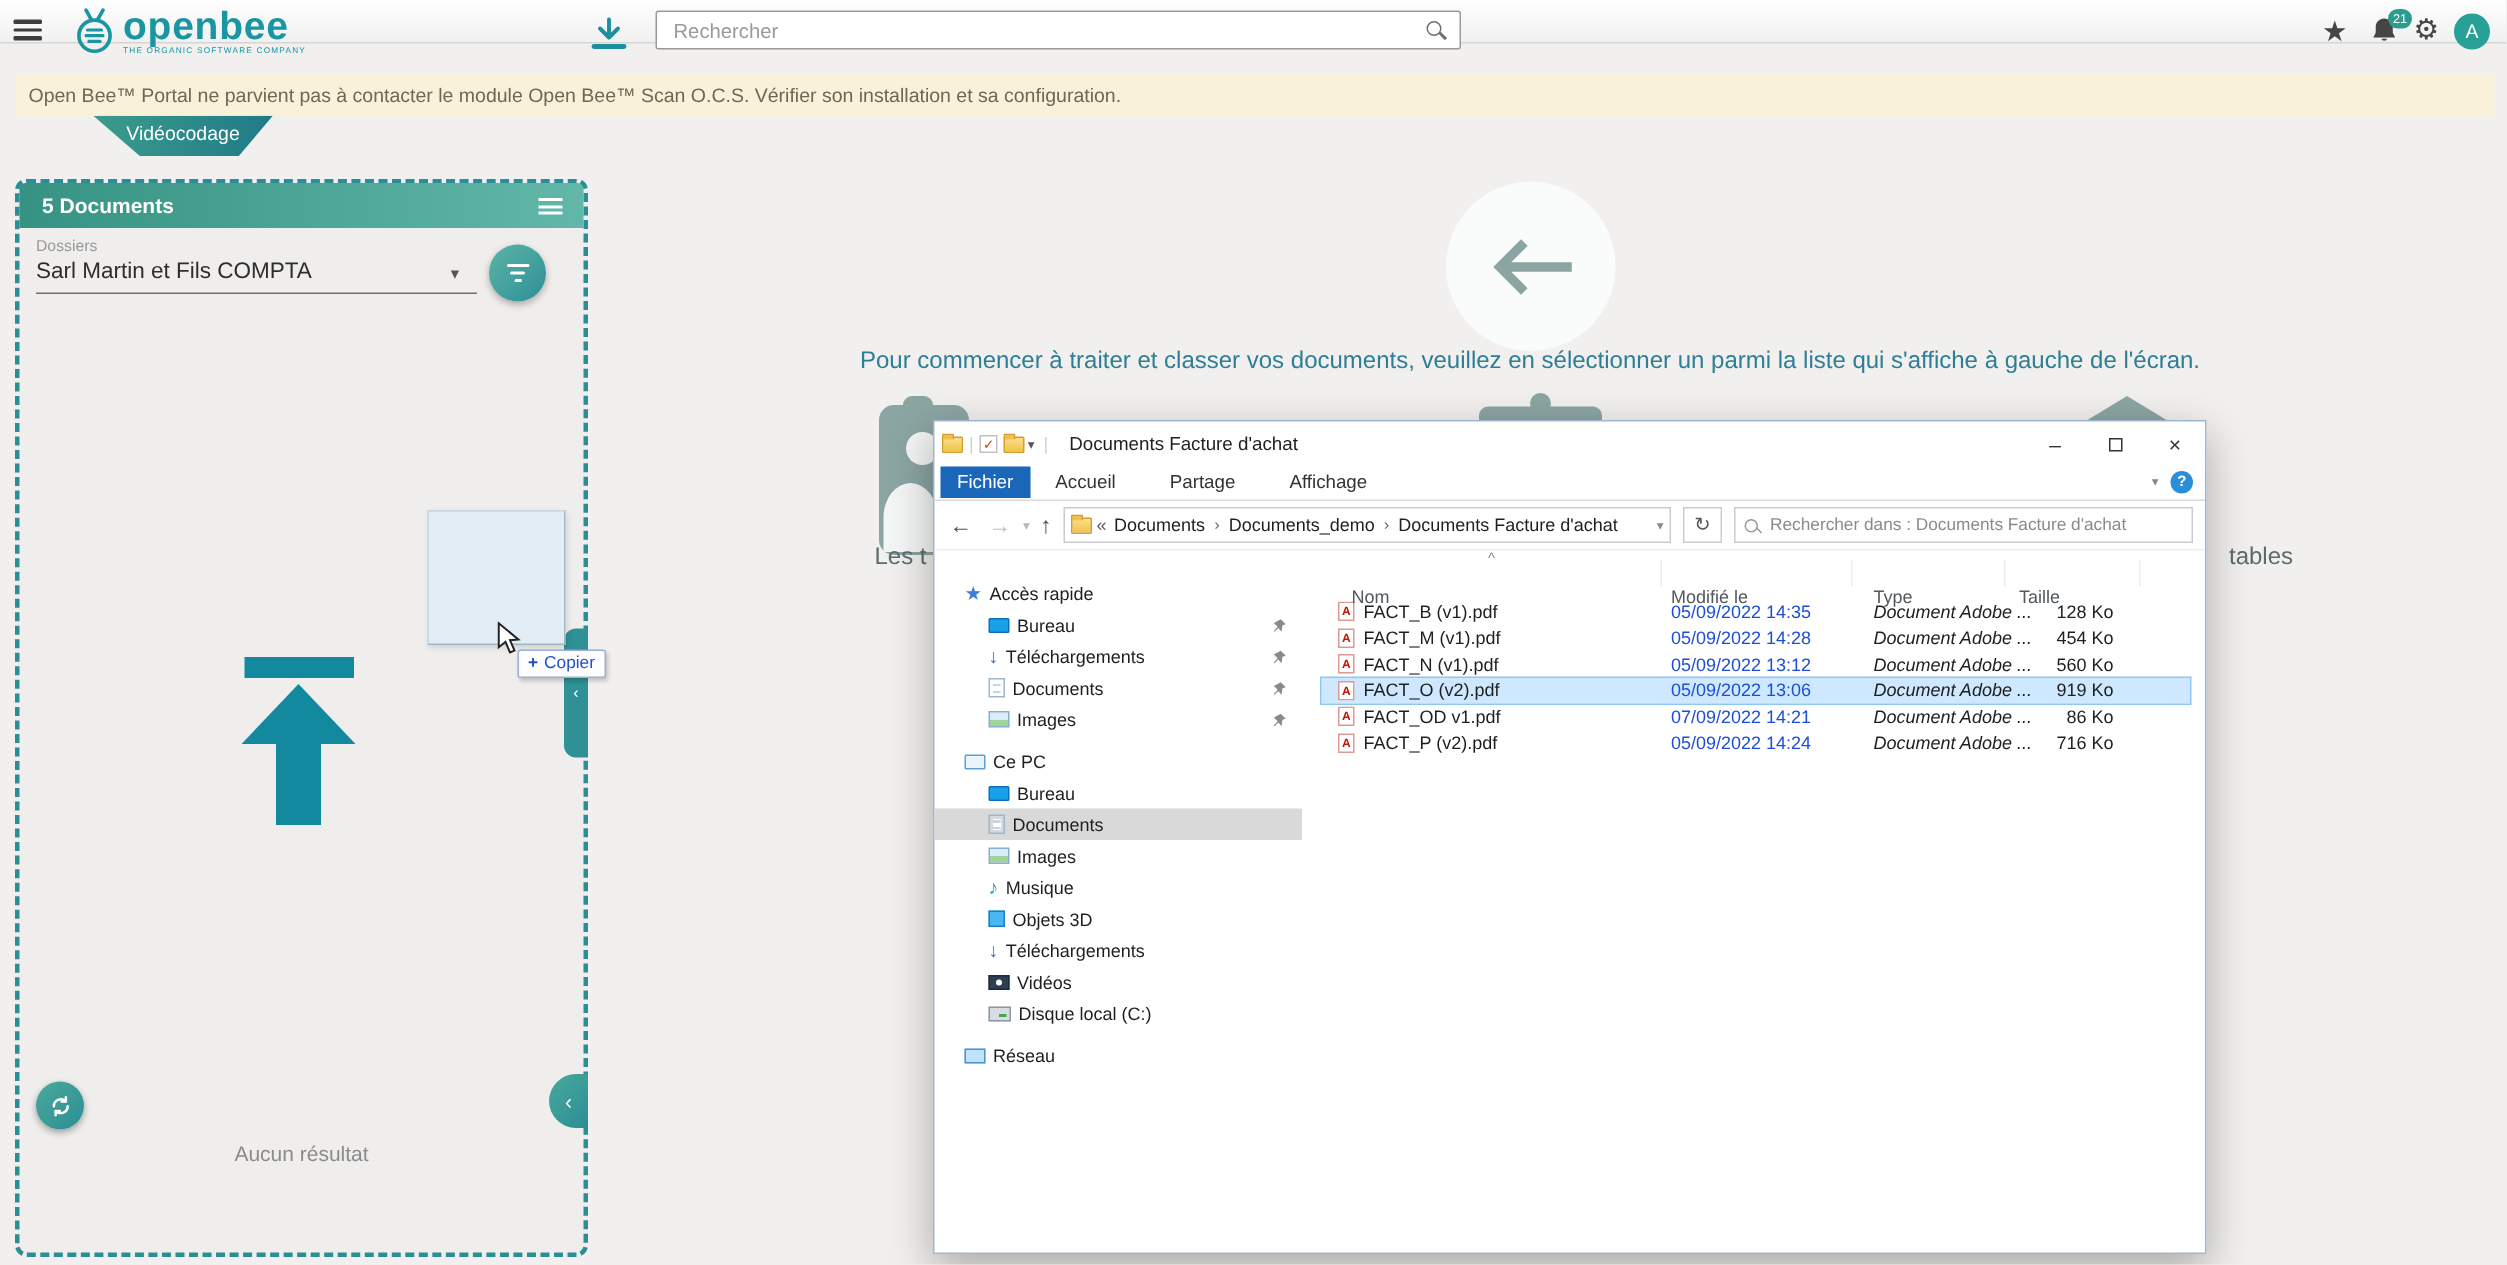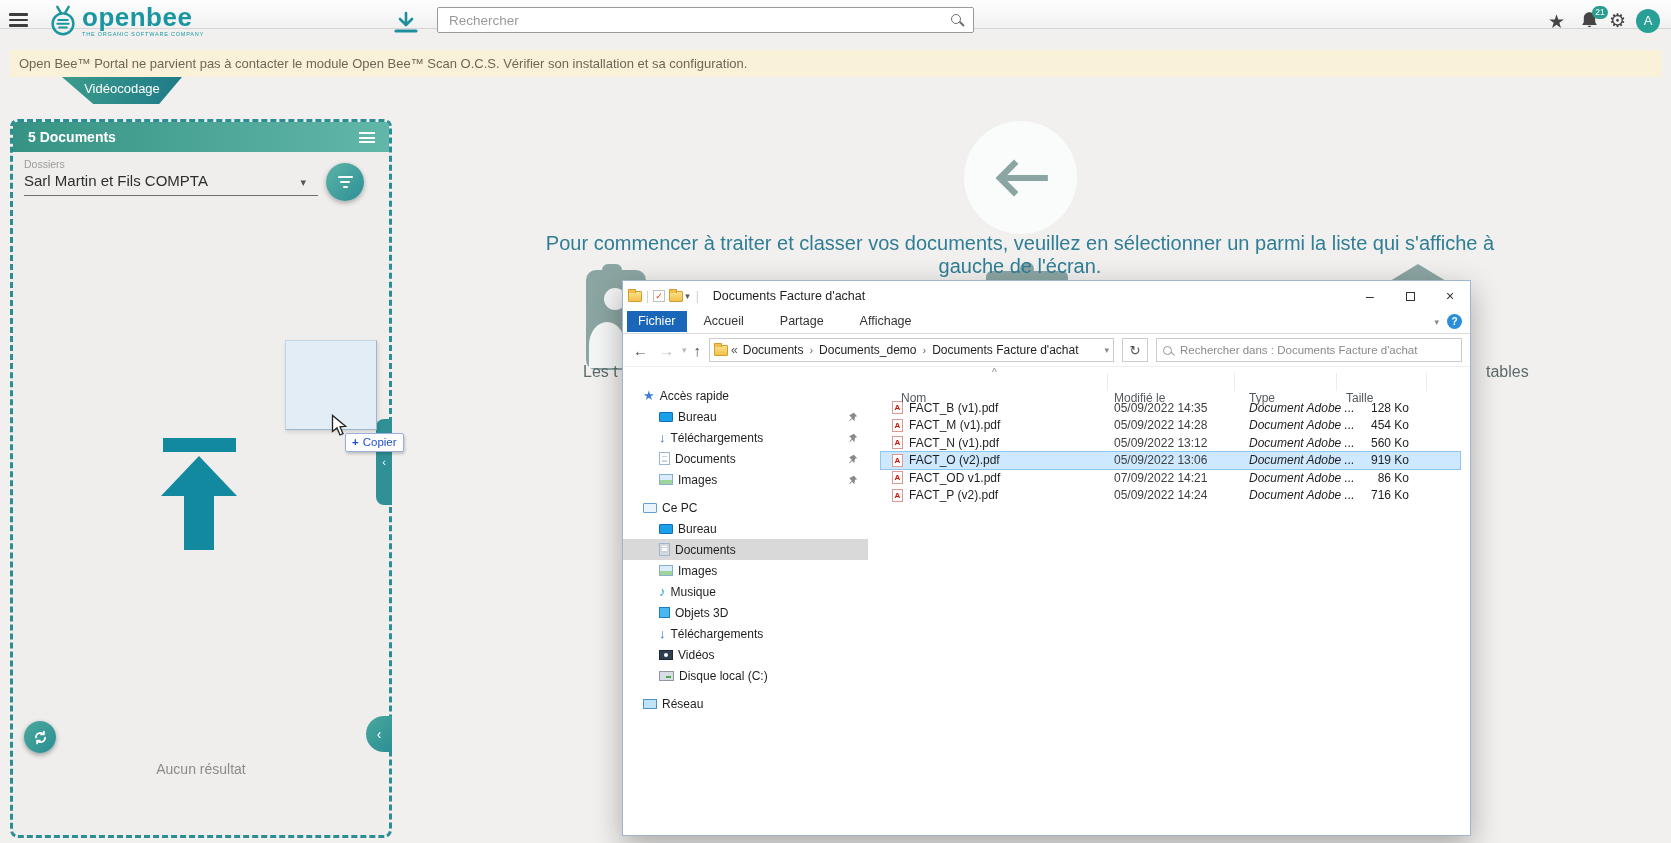--- a/index.html
+++ b/index.html
@@ -37,21 +37,21 @@
   
   .bg-clip1 { left:586px; top:270px; width:60px; height:100px; background:#8ba5a3; border-radius:10px; z-index:2; }
   .bg-clip1 .head { position:absolute; left:18px; top:18px; width:22px; height:22px; border-radius:50%; background:#f4f6f6; }
   .bg-clip1 .body { position:absolute; left:3px; top:52px; width:36px; height:46px; background:#f4f6f6; border-radius:50% 50% 0 0; }
   .bg-clip1 .knob { position:absolute; left:16px; top:-6px; width:20px; height:12px; background:#8ba5a3; border-radius:6px; }
   .bg-clip2-knob { left:1020px; top:262px; width:14px; height:14px; border-radius:50%; background:#8ba5a3; z-index:2; }
   .bg-clip2-bar { left:986px; top:271px; width:82px; height:11px; background:#8ba5a3; border-radius:6px 6px 0 0; z-index:2; }
   .bg-tri { left:1390px; top:264px; width:0; height:0; border-left:28px solid transparent; border-right:28px solid transparent; border-bottom:17px solid #8ba5a3; z-index:2; }
   .bg-frag { top:363px; font-size:16px; color:#5c6b6b; z-index:2; }
   .halo { left:964px; top:121px; width:113px; height:113px; border-radius:50%; background:#fafbfb; z-index:2; display:flex; align-items:center; justify-content:center; }
-  .instruction { left:530px; top:232px; width:980px; text-align:center; color:#2e7e95; font-size:20px; z-index:2; }
+  .instruction { left:530px; top:232px; width:980px; text-align:center; color:#2e7e95; font-size:16px; z-index:2; }
 
   
   .panel { left:10px; top:119px; width:382px; height:719px; border:3px dashed #2b8e95; border-radius:8px; background:#efeeed; z-index:5; }
   .panel-header { height:30px; background:linear-gradient(90deg,#369384,#62b7a9); border-radius:4px 4px 0 0; color:#fff; font-size:14px; font-weight:bold; line-height:30px; padding-left:15px; position:relative; }
   .ph-list { position:absolute; right:14px; top:10px; width:16px; cursor:pointer; }
   .ph-list i { display:block; height:2px; background:#fff; margin-bottom:2.5px; }
   .dossiers-label { left:24px; top:158px; font-size:10.5px; color:#9a9a9a; z-index:6; }
   .dossiers-select { left:24px; top:172px; width:294px; height:24px; border-bottom:1px solid #6f6f6f; font-size:15px; color:#2e2e2e; cursor:pointer; z-index:6; }
   .dossiers-caret { position:absolute; right:12px; top:4px; font-size:11px; color:#555; }
   .filter-btn { left:326px; top:163px; width:38px; height:38px; border-radius:50%; background:linear-gradient(135deg,#5cb4a6,#2d8f96); box-shadow:0 2px 5px rgba(0,0,0,.3); cursor:pointer; z-index:6; display:flex; flex-direction:column; align-items:center; justify-content:center; }
@@ -130,21 +130,21 @@
   .i-net { width:14px; height:10px; background:#bfe3f8; border:1px solid #4a94c8; }
 
   .files { position:absolute; left:258px; top:6px; right:10px; }
   .fhead { position:relative; height:18px; color:#53595f; font-size:12px; }
   .fh { position:absolute; top:18px; cursor:pointer; }
   .fh-sort { position:absolute; top:-6px; left:111px; color:#8a8a8a; font-size:10px; }
   .fh-sep { position:absolute; top:0; width:1px; height:18px; background:#ececec; }
   .frow { display:flex; height:17.5px; align-items:center; font-size:12px; }
   .frow.sel { background:#cde8ff; outline:1px solid #8ec6f2; }
   .rn { width:233px; display:flex; align-items:center; padding-left:11px; white-space:nowrap; overflow:hidden; }
-  .rm { width:135px; color:#404040; }
+  .rm { width:135px; color:#1d4ed8; }
   .rt { width:112px;font-style:italic; }
   .rs { width:48px; text-align:right; }
   .i-pdf { width:11px; height:13px; background:#fff; border:1px solid #dd9a94; color:#c1170b; font-size:8px; font-weight:bold; text-align:center; line-height:12px; margin-right:6px; flex:none; }
   .frows { margin-top:8px; }
 
   .statusbar { position:absolute; left:0; bottom:0; width:100%; height:26px; border-top:1px solid #e5e5e5; display:flex; align-items:center; padding-left:10px; font-size:12px; color:#333; }
   .vsep { width:1px; height:14px; background:#ddd; margin:0 11px; }
   .st-size { margin-left:6px; }
   .view-icons { position:absolute; right:10px; top:5px; display:flex; gap:4px; }
   .vi { width:18px; height:15px; border:1px solid #c9c9c9; background:#fff; cursor:pointer; position:relative; }

